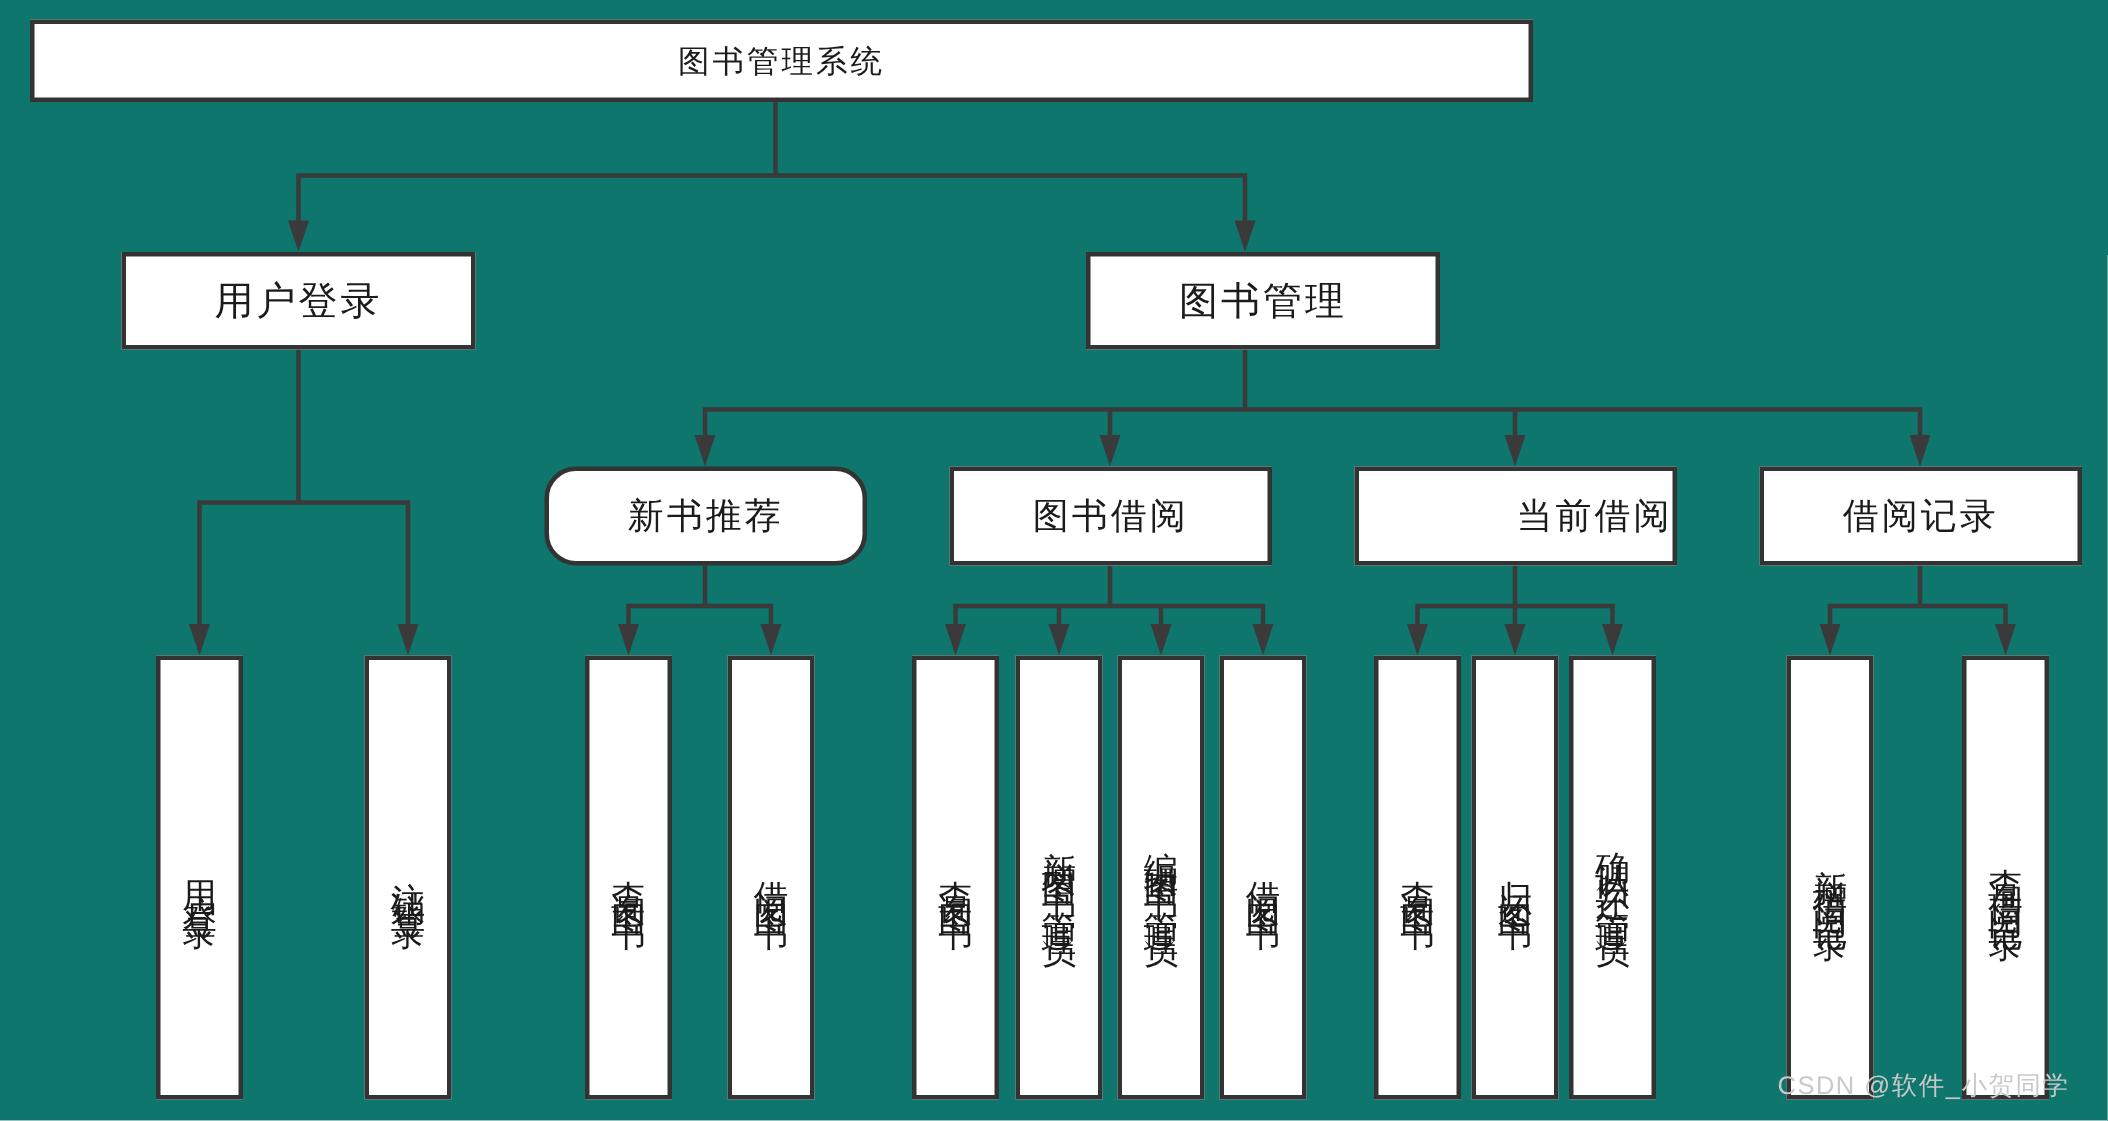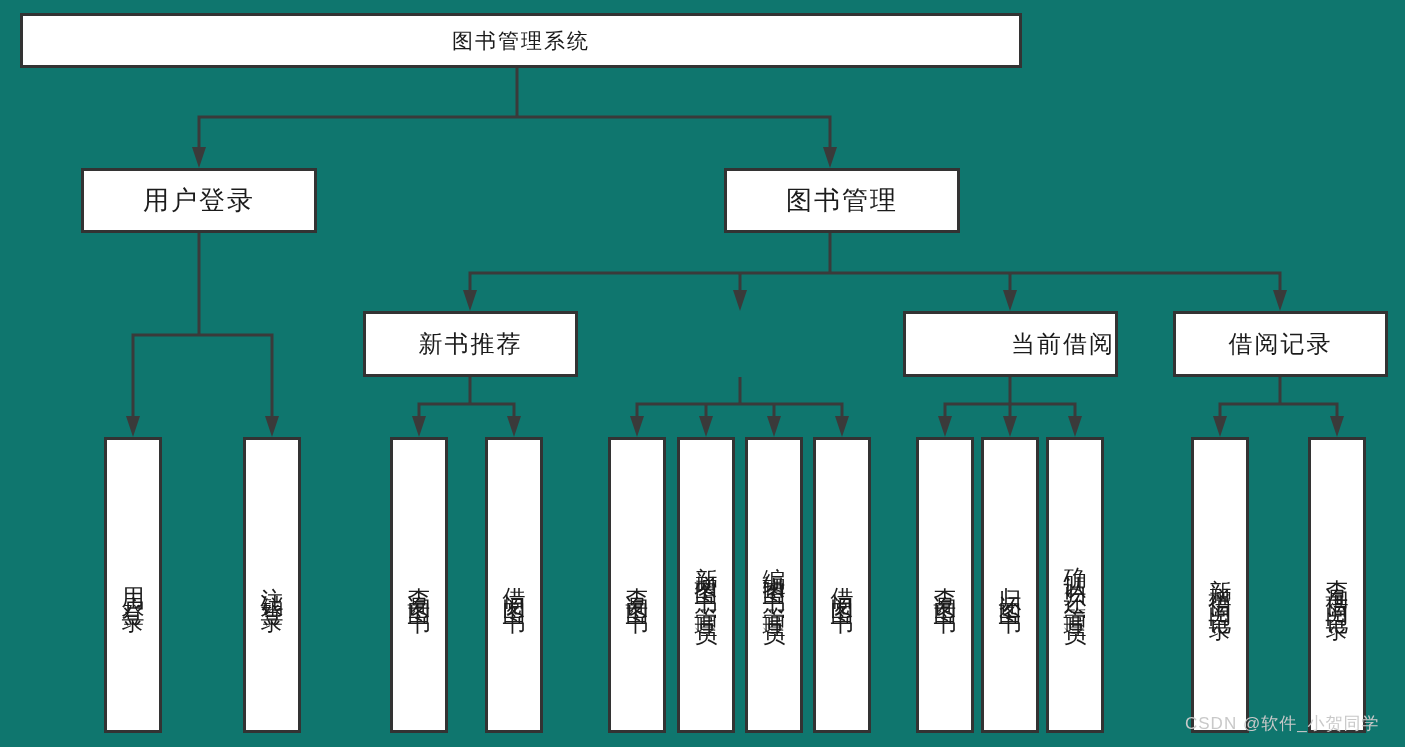--- a/index.html
+++ b/index.html
@@ -123,22 +123,25 @@
     <span>图书管理系统</span>
   </div>
 
   <div class="box box-l2" style="left:81px;">
     <span>用户登录</span>
   </div>
   <div class="box box-l2" style="left:712px;margin-left:12px;">
     <span>图书管理</span>
   </div>
 
-  <div class="box box-l3" style="left:363px;">
+  <div class="box box-l3" style="left:363px;border-radius:21px;">
     <span>新书推荐</span>
+  </div>
+  <div class="box box-l3" style="left:633px;">
+    <span>图书借阅</span>
   </div>
   <div class="box box-l3" style="left:903px;justify-content:flex-end;">
     <span>当前借阅</span>
   </div>
   <div class="box box-l3" style="left:1173px;">
     <span>借阅记录</span>
   </div>
 
   <div class="box box-leaf" style="left:104px;">
     <span class="vtext">用户登录</span>

